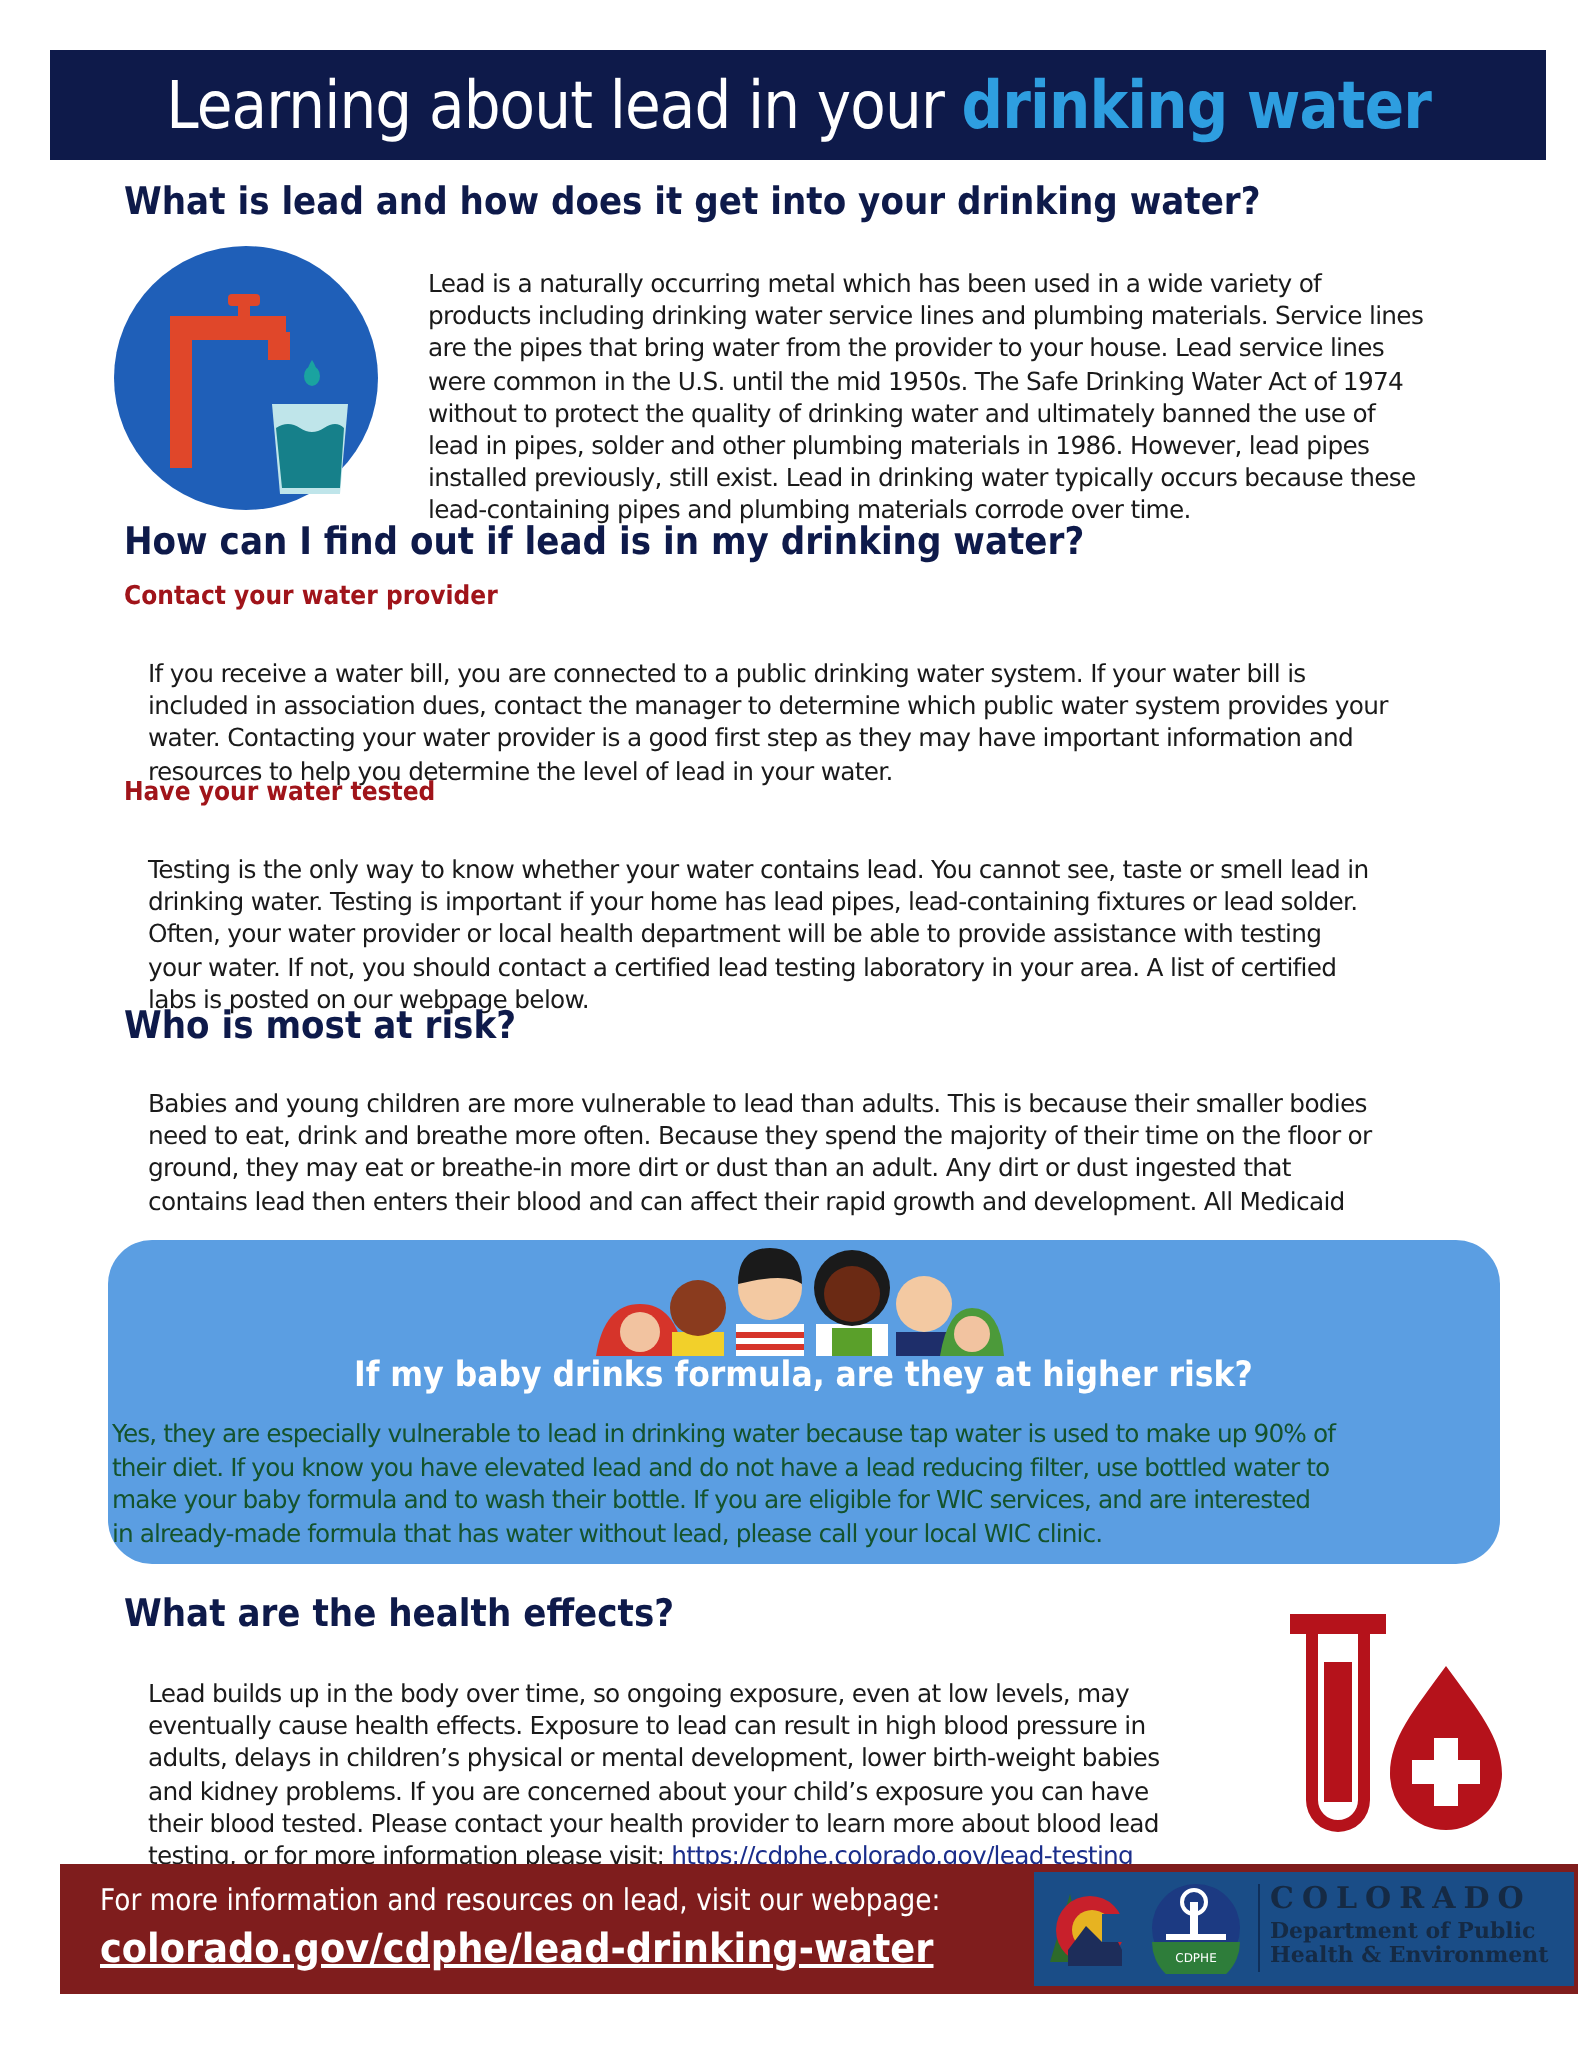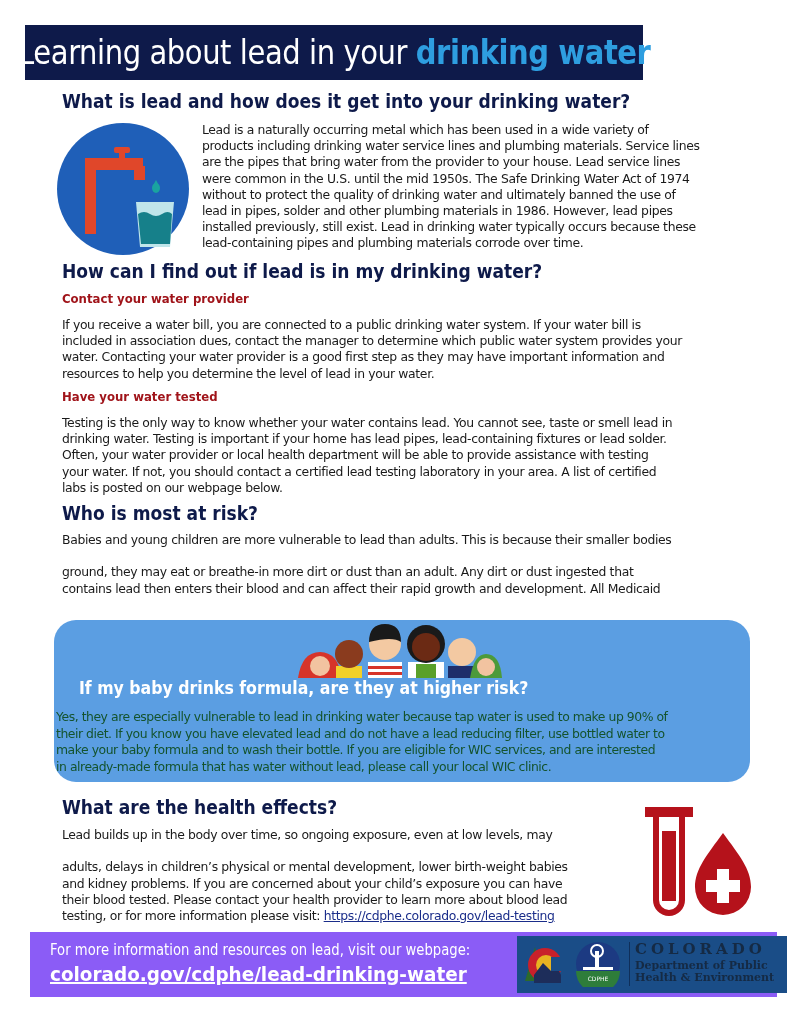--- a/index.html
+++ b/index.html
@@ -1,59 +1,59 @@
 <!DOCTYPE html>
 <html><head>
 <meta charset="utf-8">
 <style>
   html, body { margin: 0; padding: 0; }
   body {
     width: 791px; height: 1024px; background: #ffffff; position: relative; overflow: hidden;
     font-family: "DejaVu Sans", sans-serif; color: #111;
   }
   .title-bar {
-    position: absolute; left: 25px; top: 25px; width: 618px; height: 55px;
+    position: absolute; left: 25px; top: 25px; width: 748px; height: 55px;
     background: #0e1a4a; display: flex; align-items: center; justify-content: center;
   }
   .title-bar .t {
     font-family: "DejaVu Sans", sans-serif; font-size: 33px; color: #ffffff; letter-spacing: -0.5px;
     transform: scaleX(0.88); white-space: nowrap;
   }
   .title-bar .hl { color: #2e9ee0; font-weight: bold; }
   h2 {
     position: absolute; margin: 0; font-family: "DejaVu Sans", sans-serif; font-weight: bold;
     color: #0e1a4a; font-size: 19px; white-space: nowrap; transform-origin: left center; transform: scaleX(0.9);
   }
   h3 {
     position: absolute; margin: 0; font-family: "DejaVu Sans", sans-serif; font-weight: bold;
     color: #a0141a; font-size: 13px; white-space: nowrap; transform-origin: left center; transform: scaleX(0.9);
   }
   p.body {
-    position: absolute; margin: 0; font-size: 12.4px; line-height: 16.2px; color: #1a1a1a;
+    position: absolute; margin: 12px; font-size: 12.4px; line-height: 16.2px; color: #1a1a1a;
     font-family: "DejaVu Sans", sans-serif; letter-spacing: -0.35px;
   }
   .tap-icon { position: absolute; left: 56px; top: 122px; width: 134px; height: 134px; }
   .info-box {
     position: absolute; left: 54px; top: 620px; width: 696px; height: 162px;
     background: #5b9ee2; border-radius: 22px;
   }
   .kids { position: absolute; left: 296px; top: 622px; width: 206px; height: 56px; }
   .info-title {
-    position: absolute; left: 54px; width: 696px; top: 678px; text-align: left;
+    position: absolute; left: 54px; width: 696px; top: 678px; text-align: center;
     color: #ffffff; font-weight: bold; font-size: 17.5px; white-space: nowrap;
   }
   .info-title span { display: inline-block; transform: scaleX(0.9); }
   .info-text {
     position: absolute; left: 56px; top: 709px; width: 700px; margin: 0;
     font-size: 12.4px; line-height: 16.6px; color: #14532d; letter-spacing: -0.45px;
   }
   .blood-icon { position: absolute; left: 645px; top: 805px; width: 110px; height: 120px; }
   .link { color: #1a2d8a; text-decoration: underline; }
   .footer {
-    position: absolute; left: 30px; top: 932px; width: 747px; height: 65px; background: #8b5cf6;
+    position: absolute; left: 30px; top: 932px; width: 747px; height: 65px; background: #7f1d1d; padding-left: 12px;
   }
   .footer .l1 {
     position: absolute; left: 20px; top: 9px; color: #ffffff; font-size: 15px; white-space: nowrap;
     transform-origin: left center; transform: scaleX(0.88);
   }
   .footer .l2 {
     position: absolute; left: 20px; top: 30px; color: #ffffff; font-size: 20px; font-weight: bold;
     text-decoration: underline; white-space: nowrap; transform-origin: left center; transform: scaleX(0.92);
   }
   .logo-wrap {
@@ -117,21 +117,21 @@
   <span>Testing is the only way to know whether your water contains lead. You cannot see, taste or smell lead in</span><br>
   <span>drinking water. Testing is important if your home has lead pipes, lead-containing fixtures or lead solder.</span><br>
   <span>Often, your water provider or local health department will be able to provide assistance with testing</span><br>
   <span>your water. If not, you should contact a certified lead testing laboratory in your area. A list of certified</span><br>
   <span>labs is posted on our webpage below.</span>
 </p>
 
 <h2 style="left:62px; top:502px;">Who is most at risk?</h2>
 <p class="body" style="left:62px; top:532px; width:720px;">
   <span>Babies and young children are more vulnerable to lead than adults. This is because their smaller bodies</span><br>
-  <br>
+  <span>need to eat, drink and breathe more often. Because they spend the majority of their time on the floor or</span><br>
   <span>ground, they may eat or breathe-in more dirt or dust than an adult. Any dirt or dust ingested that</span><br>
   <span>contains lead then enters their blood and can affect their rapid growth and development. All Medicaid</span><br>
 </p>
 
 <div class="info-box"></div>
 <svg class="kids" viewBox="0 0 206 56">
 
   <path d="M2 56 q4 -26 22 -26 q18 0 22 26 z" fill="#d6342a"></path>
   <circle cx="24" cy="44" r="10" fill="#f2c3a0"></circle>
 
@@ -159,21 +159,21 @@
 <p class="info-text">
   <span>Yes, they are especially vulnerable to lead in drinking water because tap water is used to make up 90% of</span><br>
   <span>their diet. If you know you have elevated lead and do not have a lead reducing filter, use bottled water to</span><br>
   <span>make your baby formula and to wash their bottle. If you are eligible for WIC services, and are interested</span><br>
   <span>in already-made formula that has water without lead, please call your local WIC clinic.</span>
 </p>
 
 <h2 style="left:62px; top:796px;">What are the health effects?</h2>
 <p class="body" style="left:62px; top:827px; width:570px;">
   <span>Lead builds up in the body over time, so ongoing exposure, even at low levels, may</span><br>
-  <br>
+  <span>eventually cause health effects. Exposure to lead can result in high blood pressure in</span><br>
   <span>adults, delays in children’s physical or mental development, lower birth-weight babies</span><br>
   <span>and kidney problems. If you are concerned about your child’s exposure you can have</span><br>
   <span>their blood tested. Please contact your health provider to learn more about blood lead</span><br>
   <span>testing, or for more information please visit: </span><a class="link">https://cdphe.colorado.gov/lead-testing</a>
 </p>
 
 <svg class="blood-icon" viewBox="0 0 110 120">
   <rect x="0" y="2" width="48" height="10" fill="#b5121b"></rect>
   <path d="M8 10 L8 95 a16 16 0 0 0 32 0 L40 10 L34 10 L34 95 a10 10 0 0 1 -20 0 L14 10 Z" fill="#b5121b"></path>
   <rect x="17" y="26" width="14" height="70" fill="#b5121b"></rect>

